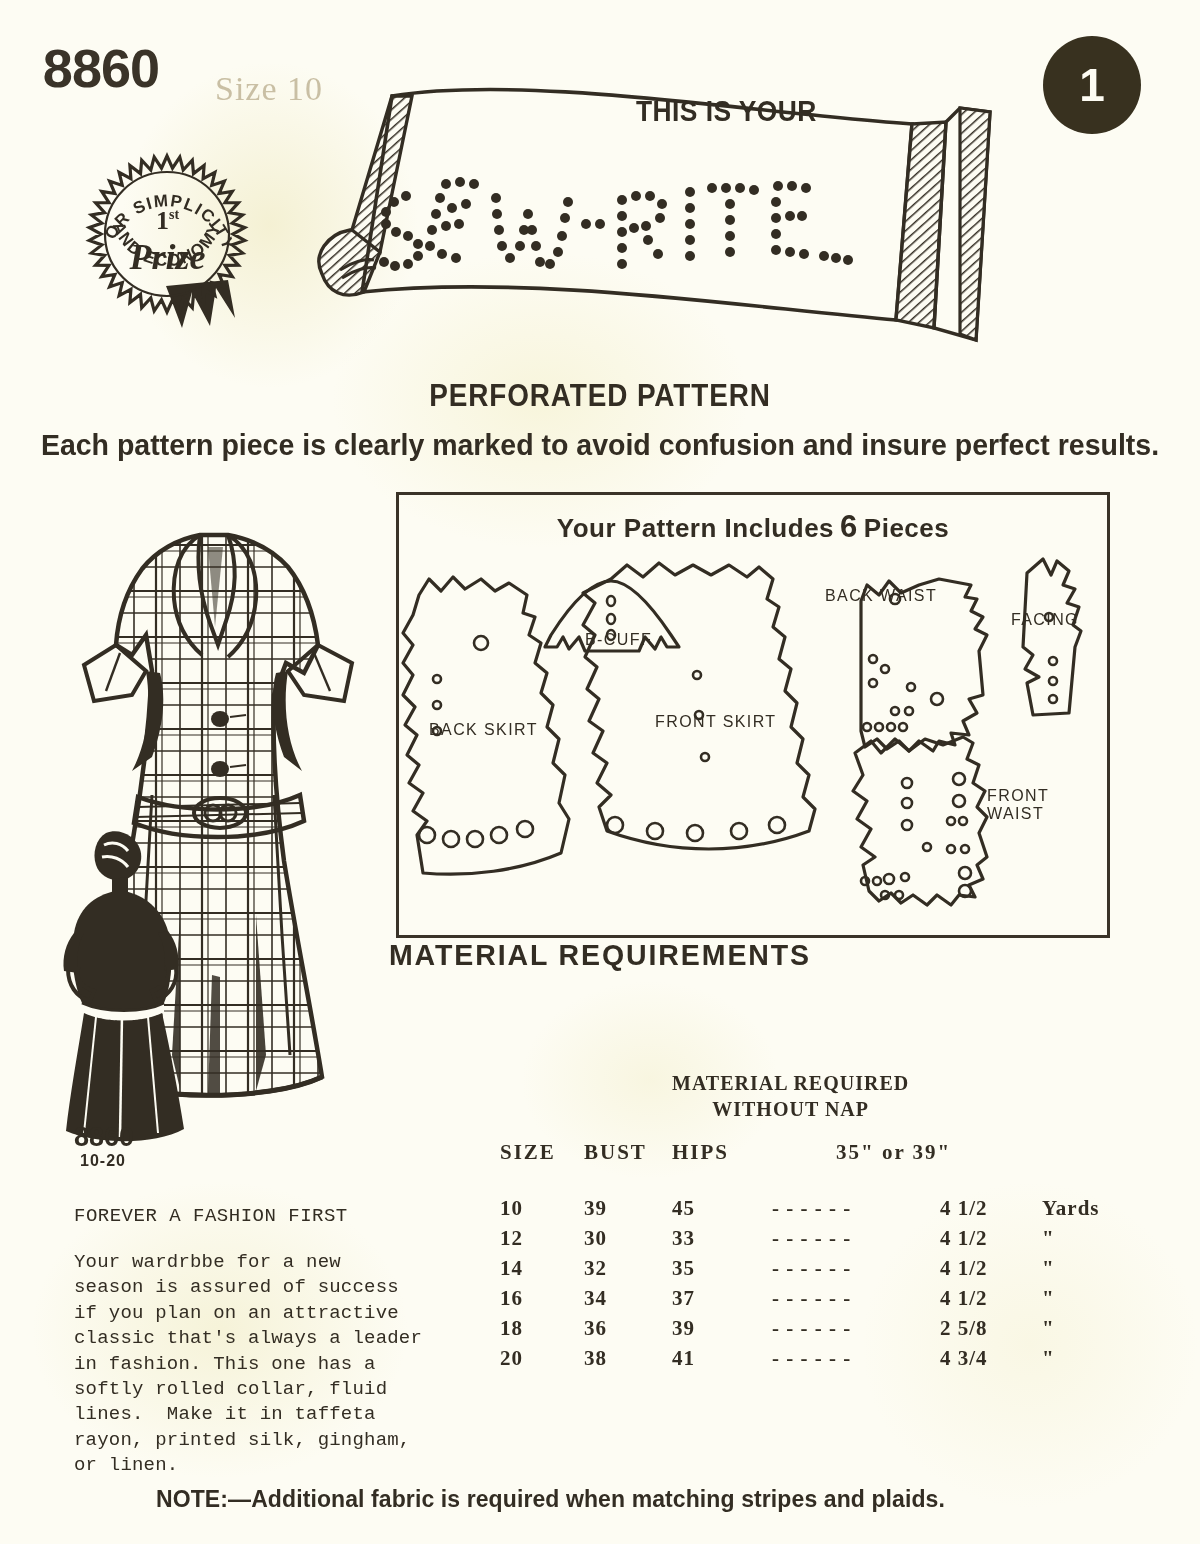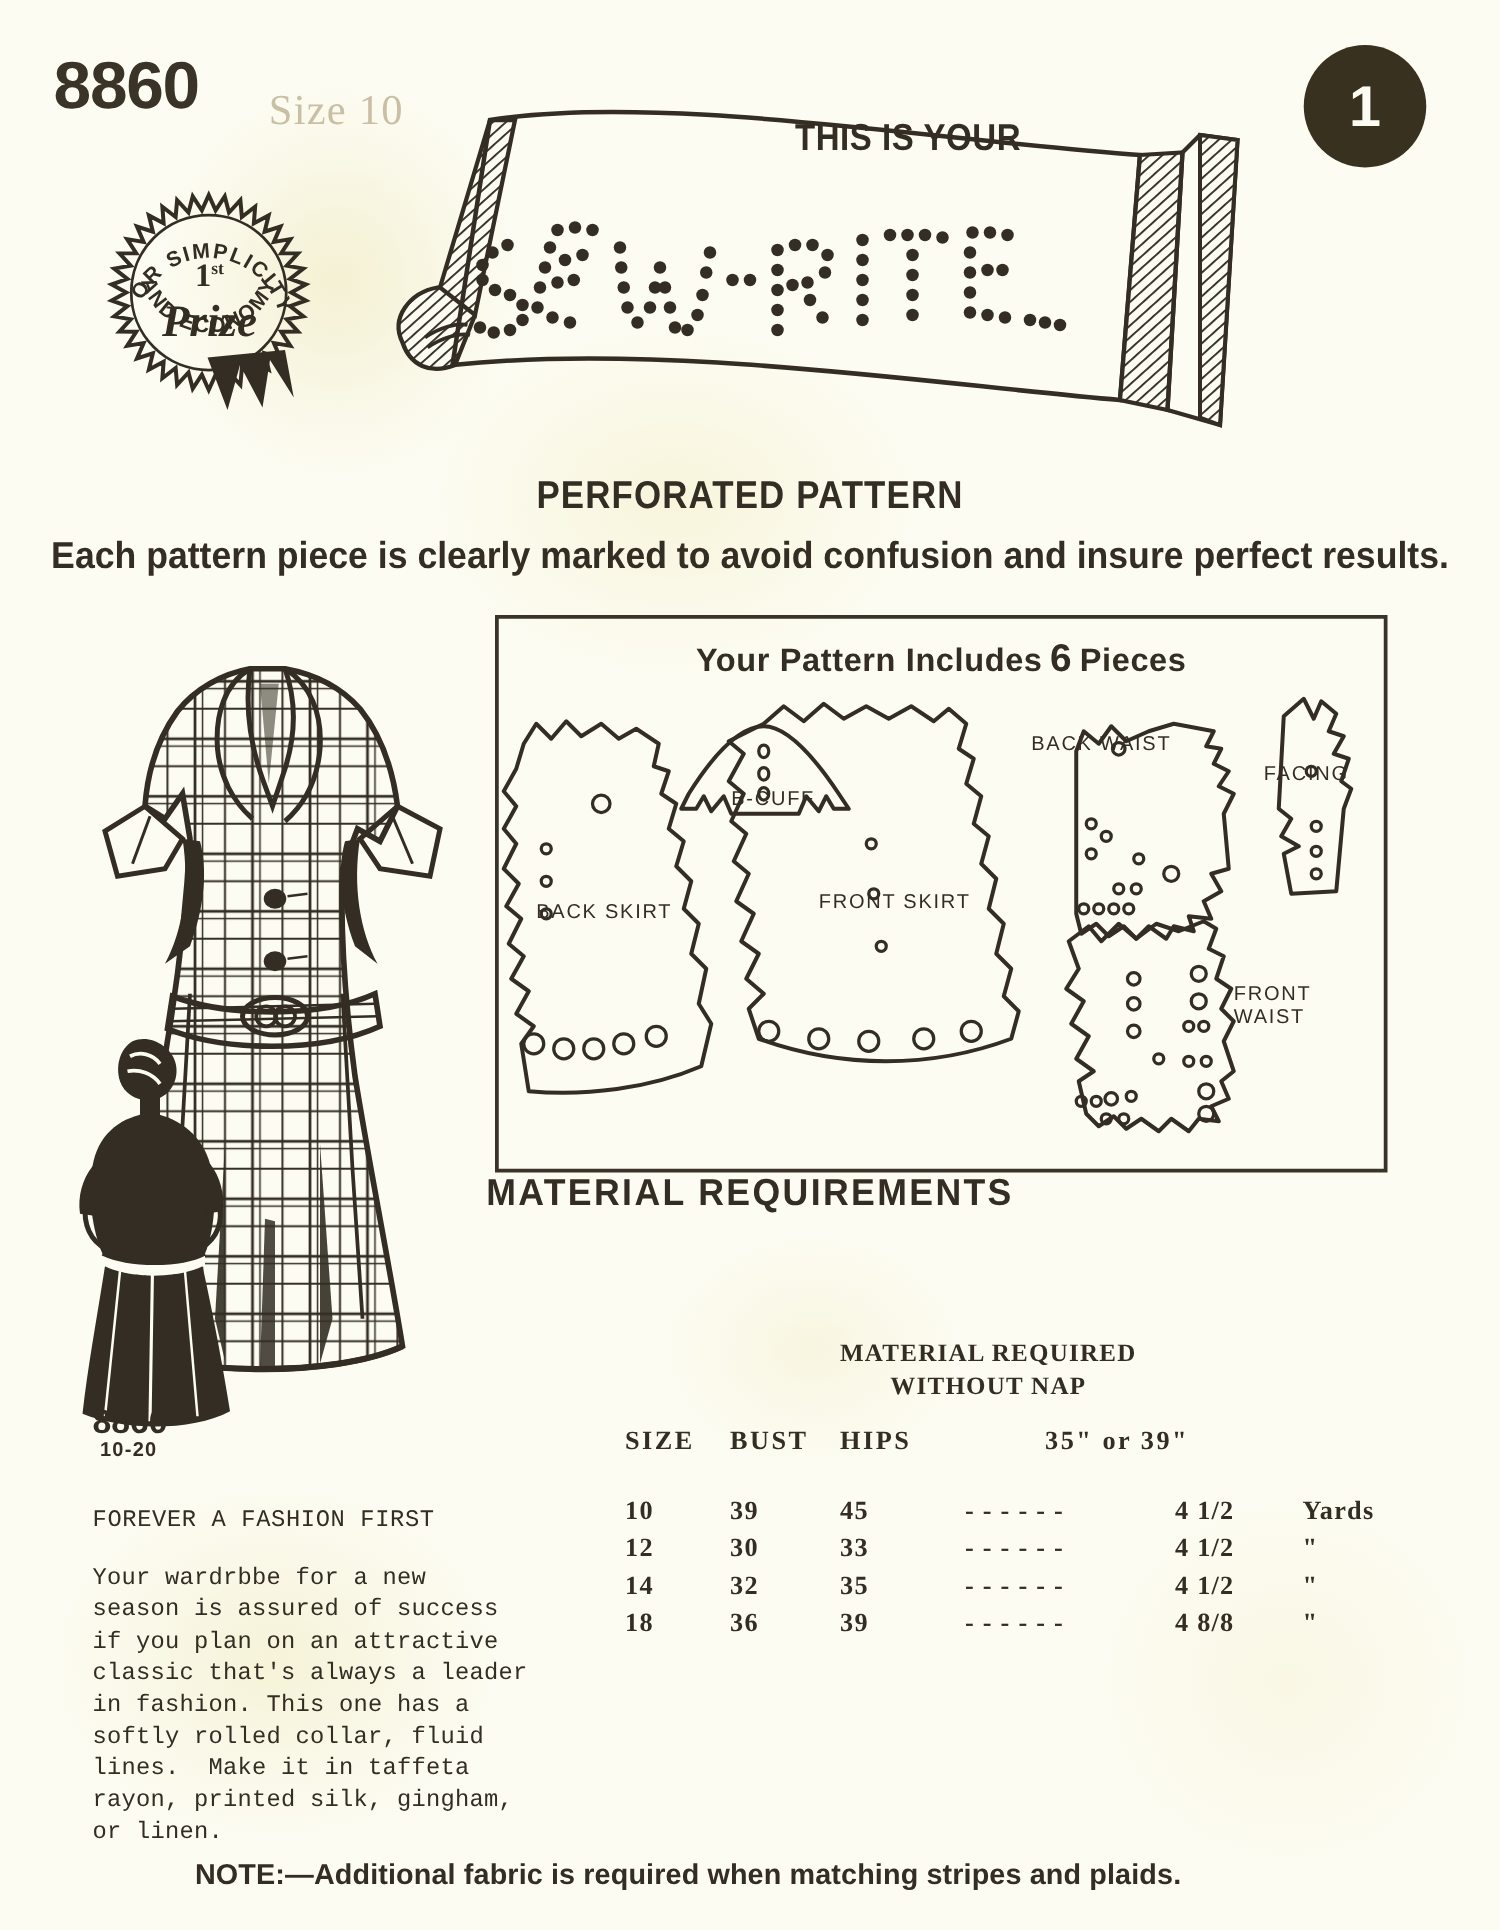--- a/index.html
+++ b/index.html
@@ -516,25 +516,41 @@
       </tr>
       <tr>
         <td class="c-size">14</td>
         <td class="c-bust">32</td>
         <td class="c-hips">35</td>
         <td class="c-dash">- - - - - -</td>
         <td class="c-yd">4 1/2</td>
         <td class="c-unit">"</td>
       </tr>
       <tr>
+        <td class="c-size">16</td>
+        <td class="c-bust">34</td>
+        <td class="c-hips">37</td>
+        <td class="c-dash">- - - - - -</td>
+        <td class="c-yd">4 1/2</td>
+        <td class="c-unit">"</td>
+      </tr>
+      <tr>
         <td class="c-size">18</td>
         <td class="c-bust">36</td>
         <td class="c-hips">39</td>
         <td class="c-dash">- - - - - -</td>
-        <td class="c-yd">4 8/8</td>
+        <td class="c-yd">2 5/8</td>
+        <td class="c-unit">"</td>
+      </tr>
+      <tr>
+        <td class="c-size">20</td>
+        <td class="c-bust">38</td>
+        <td class="c-hips">41</td>
+        <td class="c-dash">- - - - - -</td>
+        <td class="c-yd">4 3/4</td>
         <td class="c-unit">"</td>
       </tr>
     </tbody>
 </table>
 
 <div class="abs" id="blurb-heading">FOREVER A FASHION FIRST</div>
 <div class="abs" id="blurb-body">Your wardrbbe for a new
 season is assured of success
 if you plan on an attractive
 classic that's always a leader

